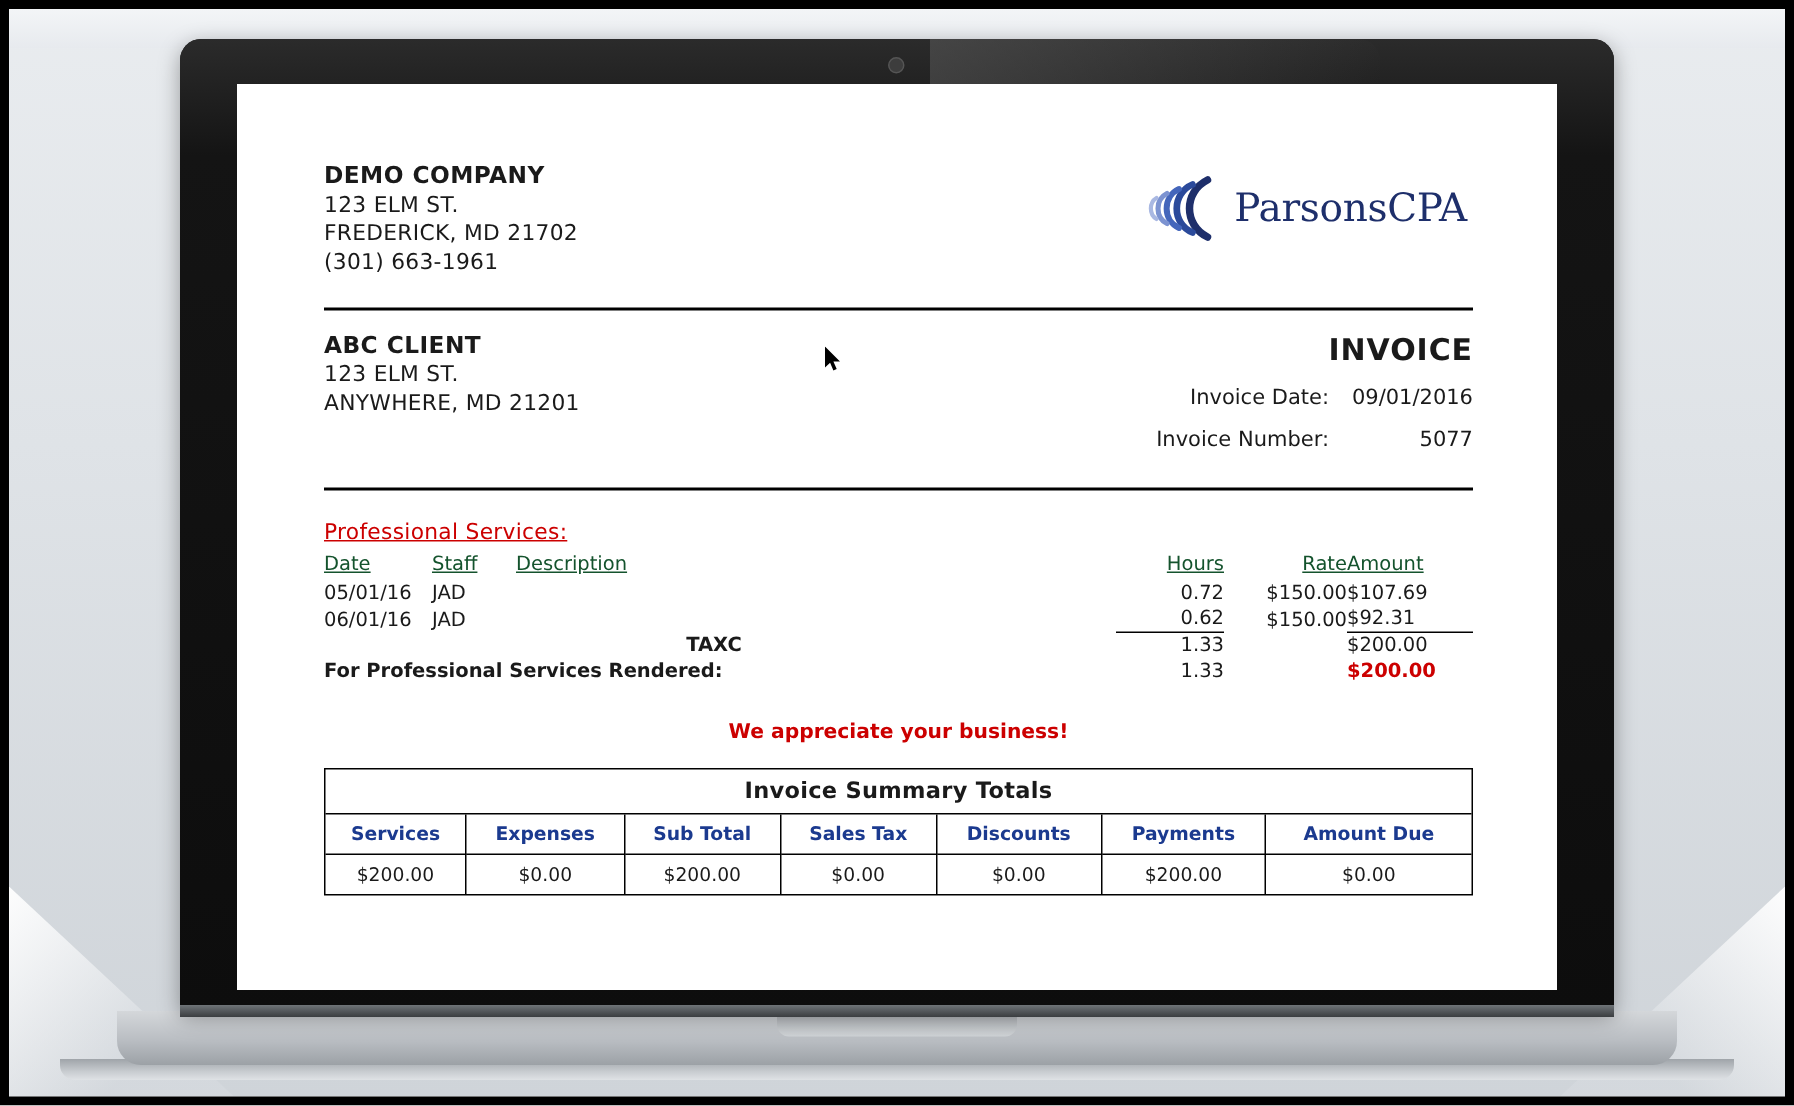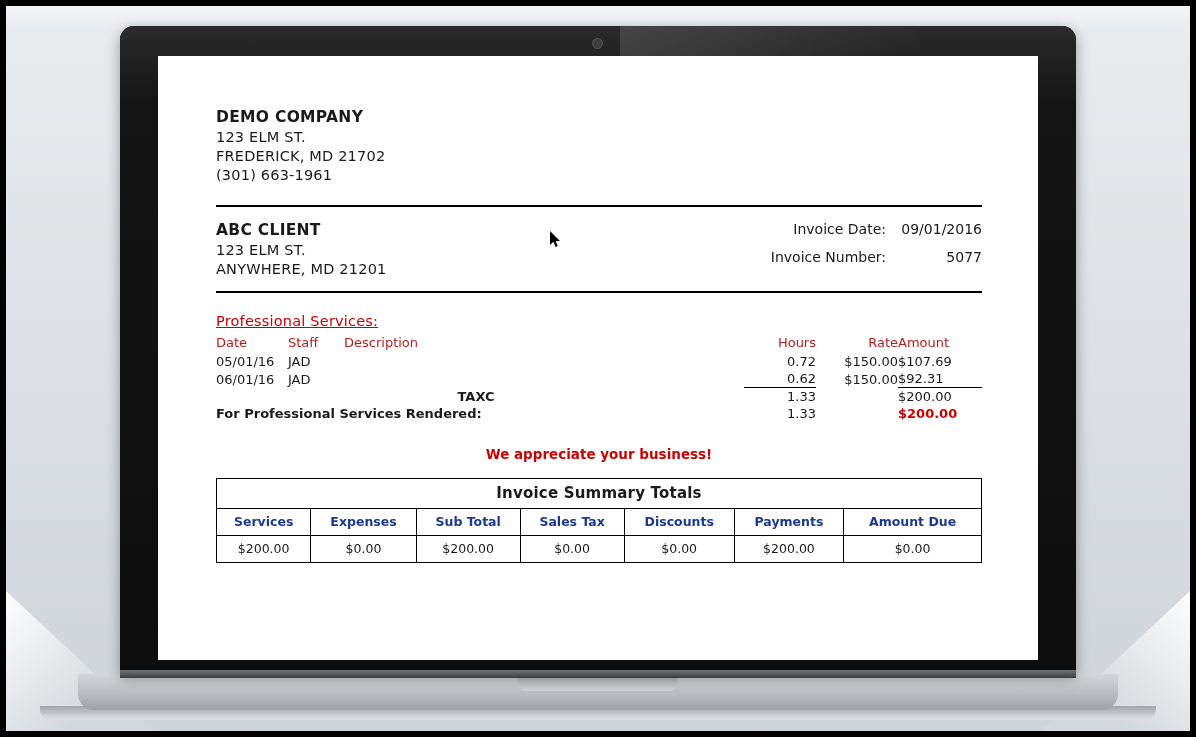--- a/index.html
+++ b/index.html
@@ -254,21 +254,22 @@
   }
 
   table.items {
     width: 100%;
     border-collapse: collapse;
     margin-top: 4px;
     font-size: 13px;
   }
   table.items th {
     font-weight: normal;
-    color: #b91c1c;
+    color: #14532d;
+    text-decoration: underline;
     padding: 2px 0 3px 0;
   }
   table.items td {
     padding: 1px 0;
     vertical-align: bottom;
   }
   .col-date   { width: 72px;  text-align: left; }
   .col-staff  { width: 56px;  text-align: left; }
   .col-desc   { text-align: left; }
   .col-hours  { width: 72px;  text-align: right; }
@@ -382,32 +383,43 @@
       <div class="doc-inner">
 
         <div class="hdr">
           <div class="company-block">
             <div class="company-name">DEMO COMPANY</div>
             <div>123 ELM ST.</div>
             <div>FREDERICK, MD  21702</div>
             <div>(301) 663-1961</div>
           </div>
 
+          <div class="logo">
+            <svg width="62" height="46" viewBox="0 0 62 46">
+              <path d="M46 4 C30 12, 30 34, 46 42" stroke="#1e2f6b" stroke-width="5" fill="none" stroke-linecap="round"></path>
+              <path d="M36 7 C22 13, 22 33, 36 39" stroke="#2b4a9b" stroke-width="4.5" fill="none" stroke-linecap="round"></path>
+              <path d="M27 10 C16 15, 16 31, 27 36" stroke="#4466bb" stroke-width="4" fill="none" stroke-linecap="round"></path>
+              <path d="M19 13 C11 17, 11 29, 19 33" stroke="#7c93d1" stroke-width="3.4" fill="none" stroke-linecap="round"></path>
+              <path d="M12 16 C7 19, 7 27, 12 30" stroke="#a9b8e2" stroke-width="2.8" fill="none" stroke-linecap="round"></path>
+            </svg>
+            <span class="logo-text">ParsonsCPA</span>
+          </div>
         </div>
 
         <div class="rule"></div>
 
         <div class="client-row">
           <div class="client-block">
             <div class="client-name">ABC CLIENT</div>
             <div>123 ELM ST.</div>
             <div>ANYWHERE, MD  21201</div>
           </div>
 
           <div class="invoice-meta">
+            <div class="invoice-word">INVOICE</div>
             <div class="meta-line">
               <span class="meta-label">Invoice Date:</span>
               <span class="meta-value">09/01/2016</span>
             </div>
             <div class="meta-line">
               <span class="meta-label">Invoice Number:</span>
               <span class="meta-value">5077</span>
             </div>
           </div>
         </div>

